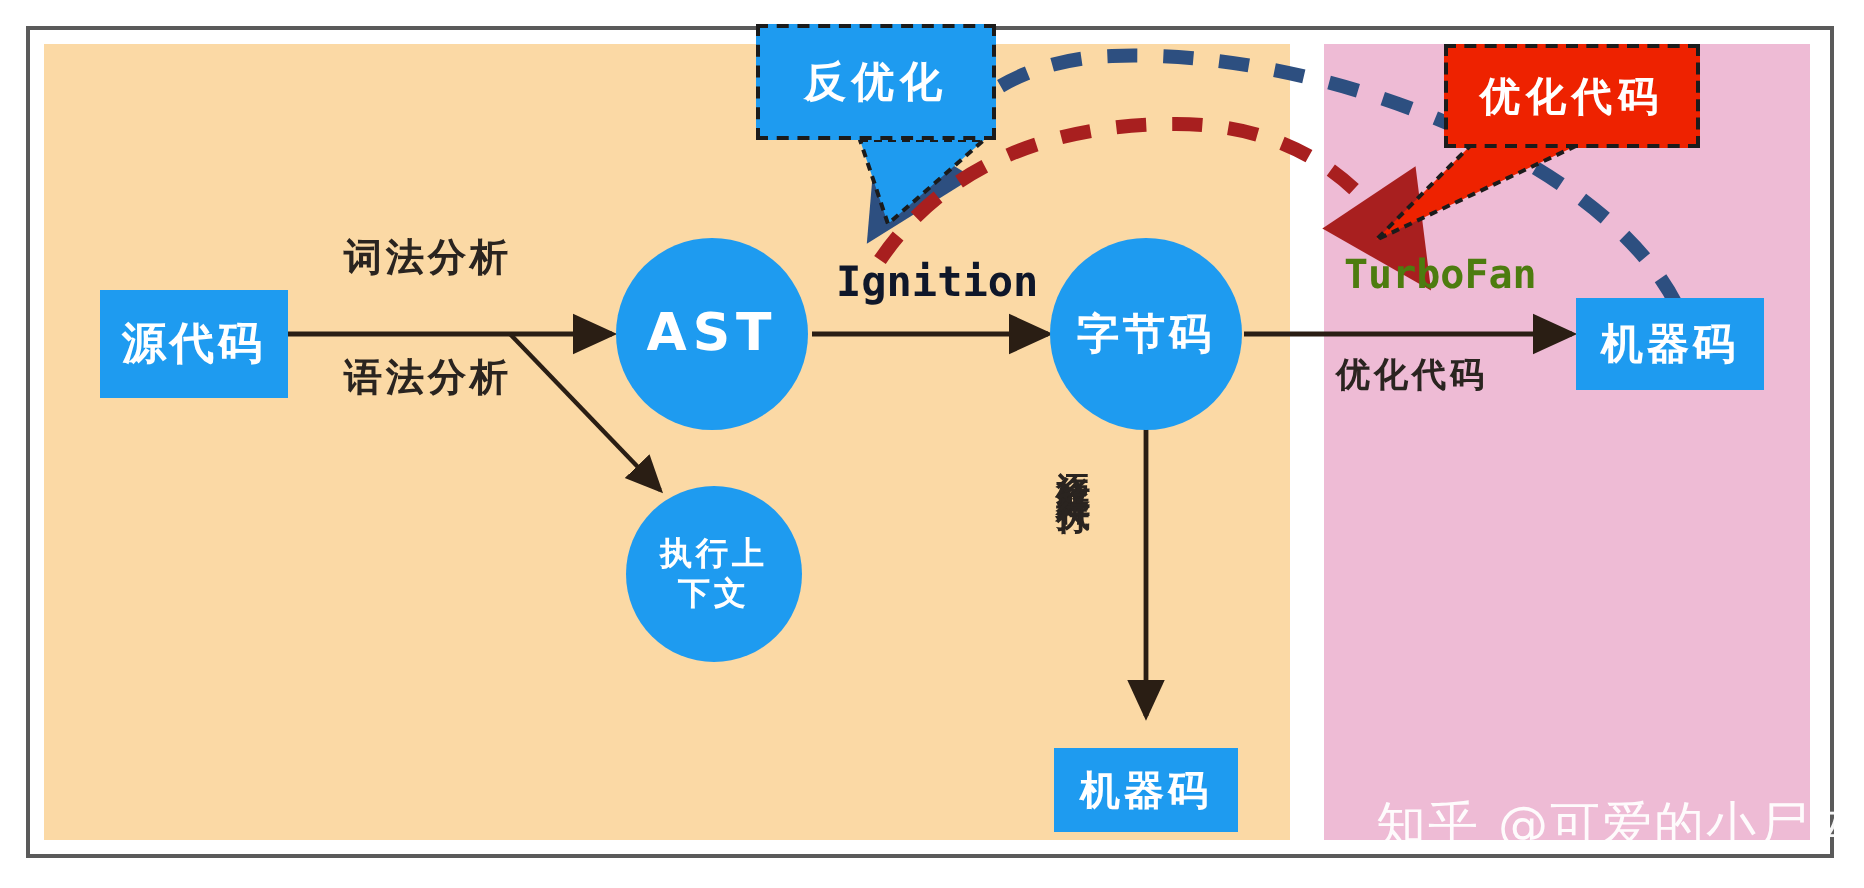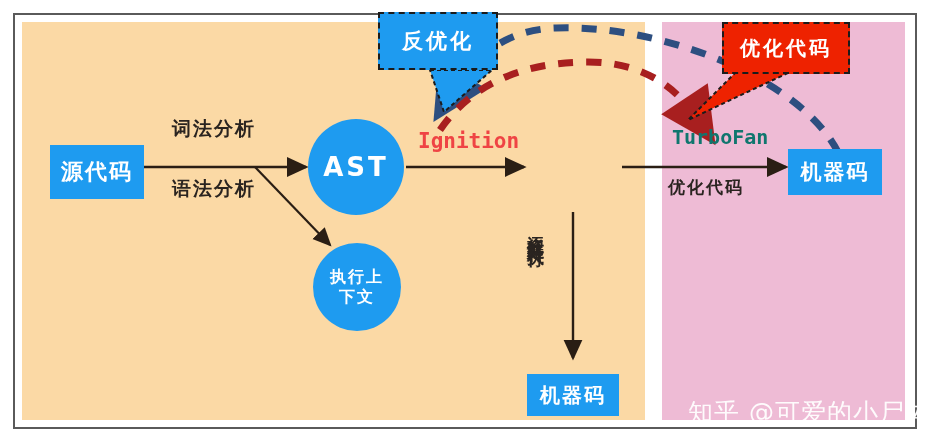--- a/index.html
+++ b/index.html
@@ -114,36 +114,39 @@
 
   <div class="circle-node" style="left:308px;top:119px;width:96px;height:96px;font-size:26px;letter-spacing:3px;">
     <span>AST</span>
   </div>
 
   <div class="circle-node" style="left:313px;top:243px;width:88px;height:88px;font-size:16px;">
     <span>执行上</span>
     <span>下文</span>
   </div>
 
+  <div class="circle-node" style="left:525px;top:119px;width:96px;height:96px;font-size:21px;">
+    <span>字节码</span>
+  </div>
 
   <div class="rect-node" style="left:527px;top:362px;width:92px;height:42px;font-size:20px;">
     <span>机器码</span>
   </div>
 
   <div class="rect-node" style="left:788px;top:137px;width:94px;height:46px;font-size:21px;">
     <span>机器码</span>
   </div>
 
   <div class="edge-label" style="left:172px;top:116px;font-size:19px;letter-spacing:2px;">词法分析</div>
 
   <div class="edge-label" style="left:172px;top:176px;font-size:19px;letter-spacing:2px;">语法分析</div>
 
   <div class="vert-label" style="left:527px;top:222px;font-size:17px;">逐行解释执行</div>
 
   <div class="edge-label" style="left:668px;top:176px;font-size:17px;letter-spacing:2px;">优化代码</div>
 
-  <div class="engine-label" style="left:418px;top:129px;font-size:21px;color:#ef4444;">Ignition</div>
+  <div class="engine-label" style="left:418px;top:129px;font-size:21px;color:#0f172a;">Ignition</div>
 
-  <div class="engine-label" style="left:672px;top:125px;font-size:20px;color:#0f766e;">TurboFan</div>
+  <div class="engine-label" style="left:672px;top:125px;font-size:20px;color:#4d7c0f;">TurboFan</div>
 
   <div class="watermark" style="left:688px;top:396px;font-size:25px;text-align:right;">知乎 @可爱的小尸体</div>
 
 </div>
 
 </body></html>

